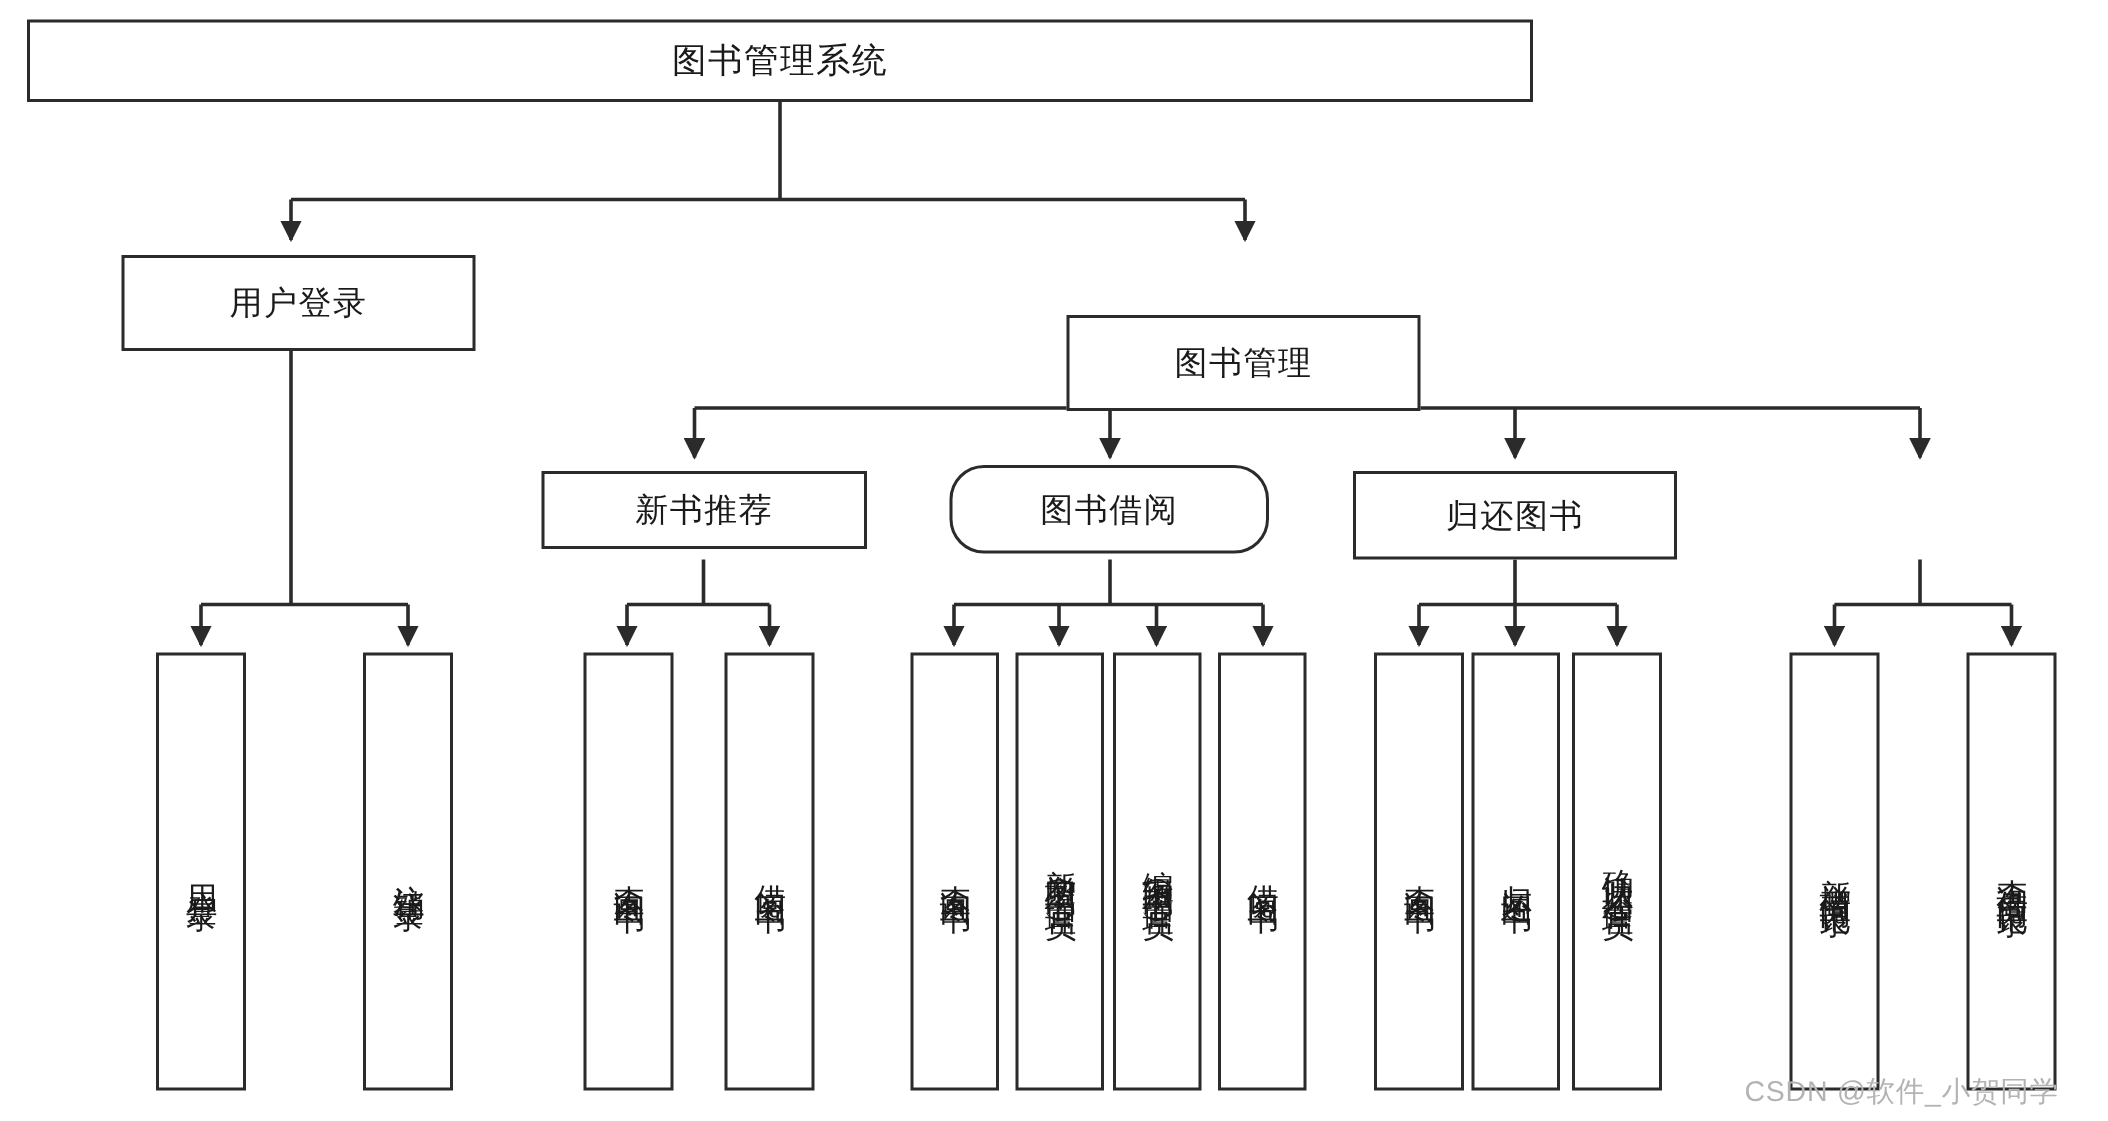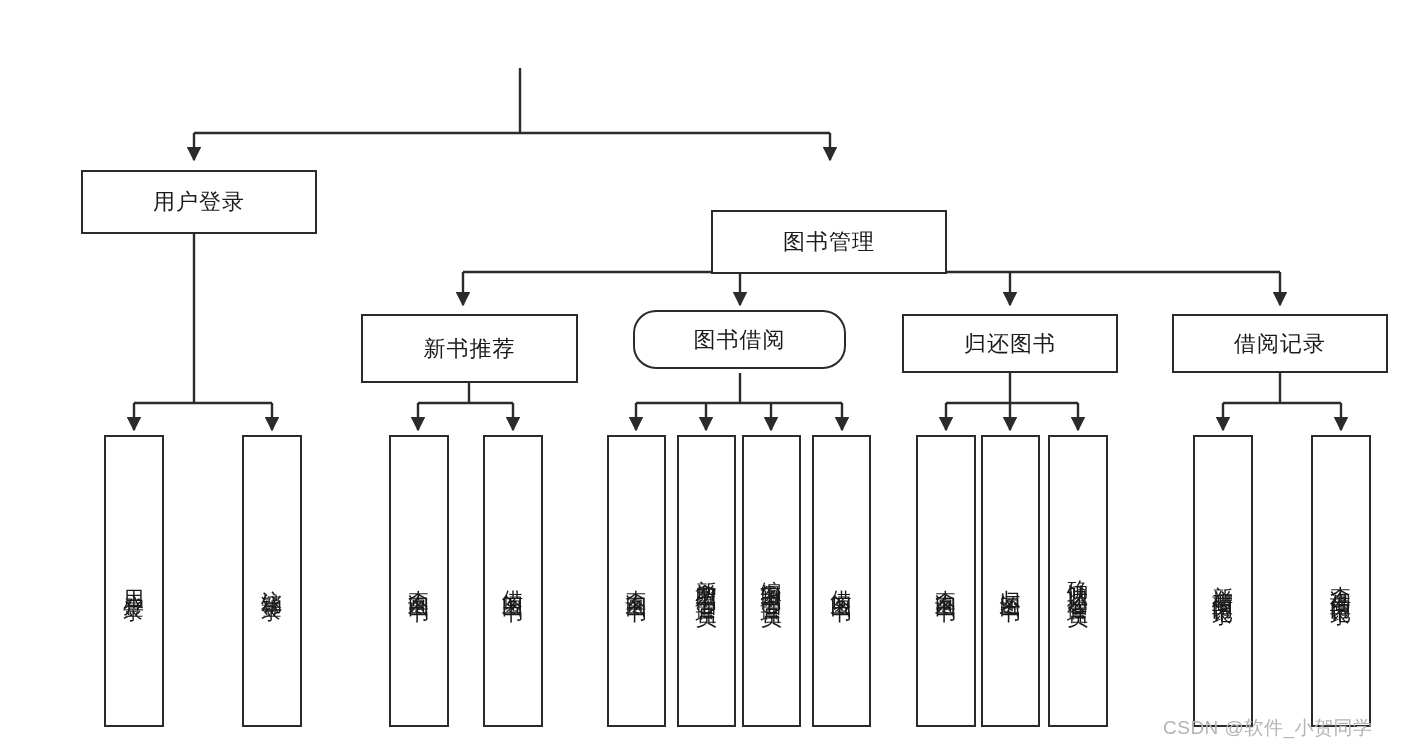--- a/index.html
+++ b/index.html
@@ -95,39 +95,39 @@
       <path d="M 1010 403 L 1010 430" marker-end="url(#arw)"></path>
       <path d="M 1078 403 L 1078 430" marker-end="url(#arw)"></path>
 
       <path d="M 1280 373 L 1280 403"></path>
       <path d="M 1223 403 L 1341 403"></path>
       <path d="M 1223 403 L 1223 430" marker-end="url(#arw)"></path>
       <path d="M 1341 403 L 1341 430" marker-end="url(#arw)"></path>
     </g>
   </svg>
 
+  <div class="node root" style="left:18px;top:13px;width:1004px;height:55px;">
+    <span class="label">图书管理系统</span>
+  </div>
 
   <div class="node" style="left:81px;top:170px;width:236px;height:64px;">
     <span class="label">用户登录</span>
   </div>
   <div class="node" style="left:711px;top:170px;width:236px;height:64px;margin-top:40px;">
     <span class="label">图书管理</span>
   </div>
 
-  <div class="node" style="left:361px;top:314px;width:217px;height:69px;">
+  <div class="node" style="left:361px;top:314px;width:217px;height:52px;">
     <span class="label">新书推荐</span>
   </div>
   <div class="node" style="left:633px;top:310px;width:213px;height:59px;border-radius:23px;">
     <span class="label">图书借阅</span>
   </div>
   <div class="node" style="left:902px;top:314px;width:216px;height:59px;">
     <span class="label">归还图书</span>
-  </div>
-  <div class="node" style="left:1172px;top:314px;width:216px;height:59px;">
-    <span class="label">借阅记录</span>
   </div>
 
   <div class="node leaf" style="left:104px;top:435px;width:60px;height:292px;">
     <span class="label">用户登录</span>
   </div>
   <div class="node leaf" style="left:242px;top:435px;width:60px;height:292px;">
     <span class="label">注销登录</span>
   </div>
 
   <div class="node leaf" style="left:389px;top:435px;width:60px;height:292px;">

